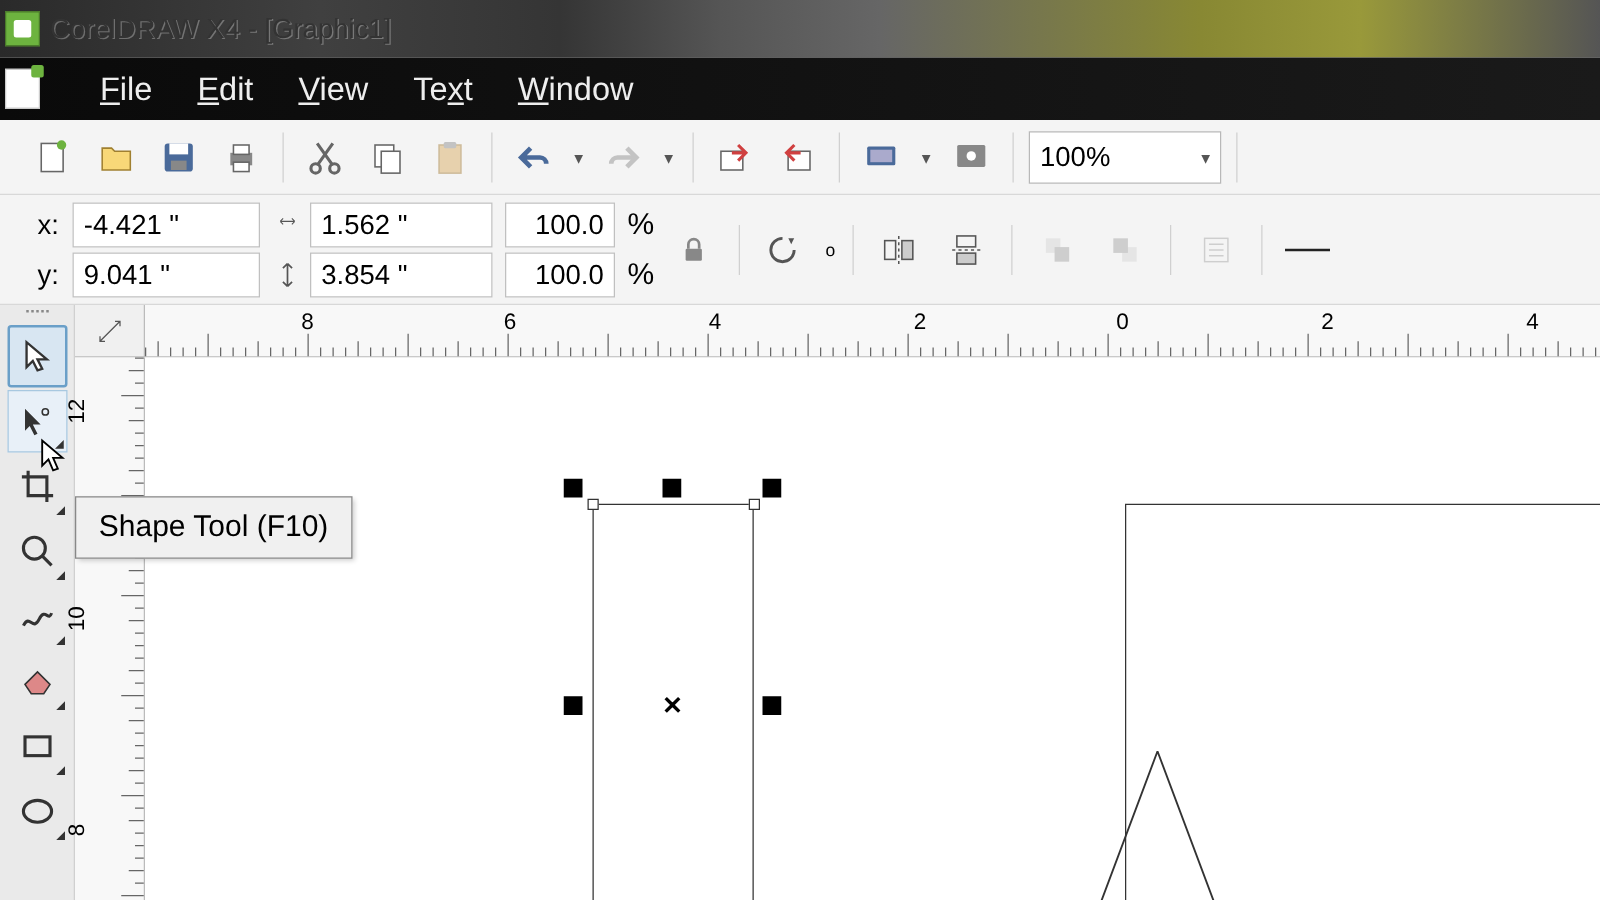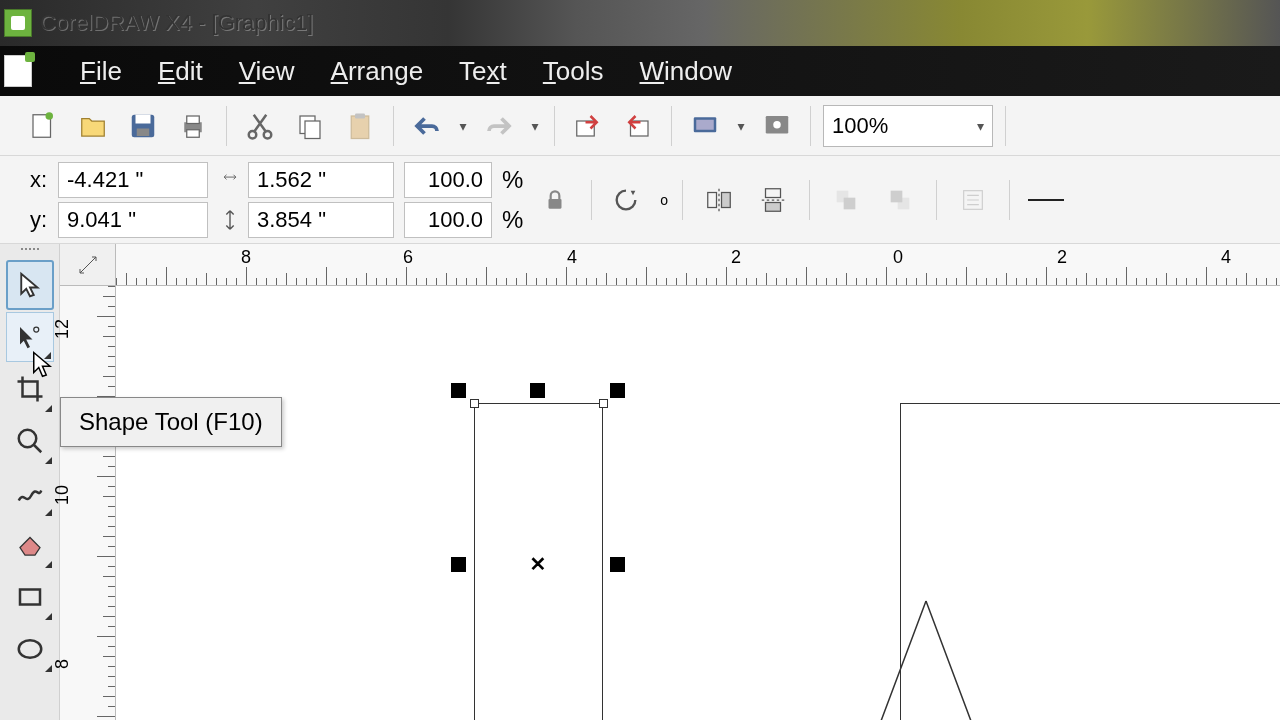--- a/index.html
+++ b/index.html
@@ -19,21 +19,21 @@
 .menubar-item u { text-decoration: underline; }
 
 
 .toolbar { height: 60px; background: #f4f4f4; border-bottom: 1px solid #d8d8d8; display: flex; align-items: center; padding-left: 22px; gap: 8px; }
 .tbtn { width: 42px; height: 42px; display: flex; align-items: center; justify-content: center; cursor: pointer; position: relative; }
 .tbtn.disabled { opacity: 0.45; cursor: default; }
 .tbtn svg { width: 30px; height: 30px; }
 .sep { width: 1px; height: 40px; background: #d0d0d0; margin: 0 4px; }
 .dd-arrow { width: 14px; display: flex; align-items: center; justify-content: center; cursor: pointer; }
 .dd-arrow::after { content: '▾'; font-size: 14px; color: #555; }
-.zoom-box { width: 170px; height: 42px; border: 1px solid #b8b8b8; background: #fff; display: flex; align-items: center; padding: 0 8px; font-size: 22px; justify-content: space-between; }
+.zoom-box { width: 154px; height: 42px; border: 1px solid #b8b8b8; background: #fff; display: flex; align-items: center; padding: 0 8px; font-size: 22px; justify-content: space-between; }
 .zoom-box::after { content: '▾'; font-size: 14px; color: #555; margin-left: 8px; }
 .snap-box { height: 42px; display: flex; align-items: center; padding: 0 12px; font-size: 22px; border-left: 1px solid #d0d0d0; }
 .snap-box::after { content: '▸'; font-size: 14px; color: #555; margin-left: 10px; }
 
 
 .propbar { height: 88px; background: #f4f4f4; border-bottom: 1px solid #d8d8d8; display: flex; align-items: center; padding-left: 30px; gap: 10px; }
 .coord-group { display: flex; flex-direction: column; gap: 4px; }
 .coord-row { display: flex; align-items: center; gap: 6px; font-size: 22px; }
 .coord-row .lbl { width: 22px; }
 .coord-input { width: 150px; height: 36px; border: 1px solid #c0c0c0; background: #fff; padding: 0 8px; font-size: 22px; display: flex; align-items: center; }
@@ -90,23 +90,21 @@
 <div class="titlebar">
   <div class="app-icon"></div>
   <span class="titlebar-text">CorelDRAW X4 - [Graphic1]</span>
 </div>
 
 <div class="menubar">
   <div class="app-icon"></div>
   <div class="menubar-item"><u>F</u>ile</div>
   <div class="menubar-item"><u>E</u>dit</div>
   <div class="menubar-item"><u>V</u>iew</div>
-  <div class="menubar-item"><u>A</u>rrange</div>
   <div class="menubar-item">Te<u>x</u>t</div>
-  <div class="menubar-item"><u>T</u>ools</div>
   <div class="menubar-item"><u>W</u>indow</div>
 </div>
 
 <div class="toolbar">
   <div class="tbtn">
       <svg viewBox="0 0 24 24">
         <rect x="4" y="3" width="14" height="18" fill="#fff" stroke="#666"></rect>
         <circle cx="17" cy="4" r="3" fill="#6db33f"></circle>
       </svg>
     </div>

